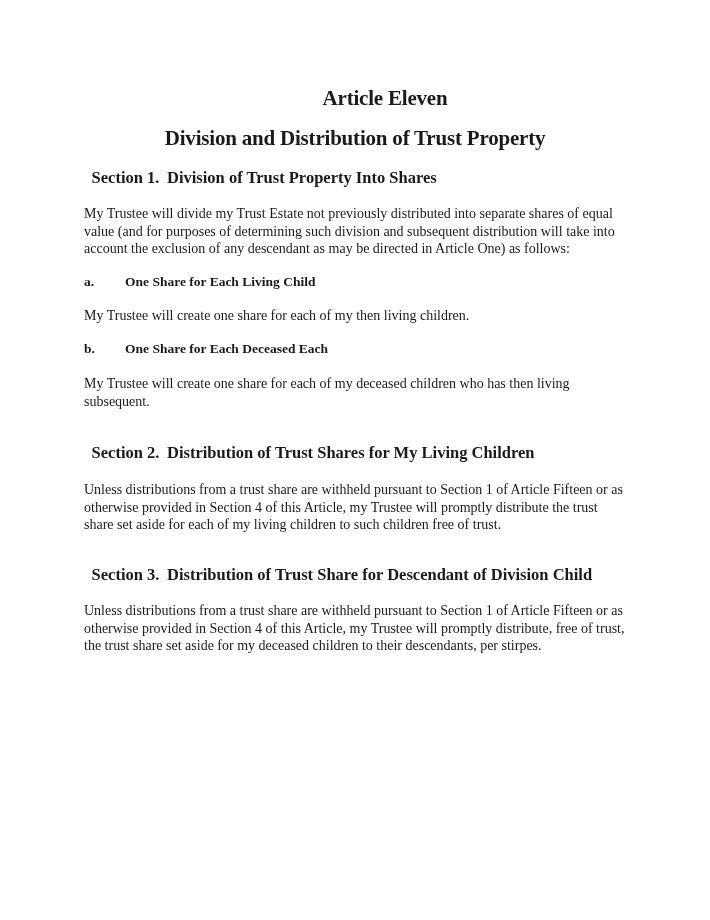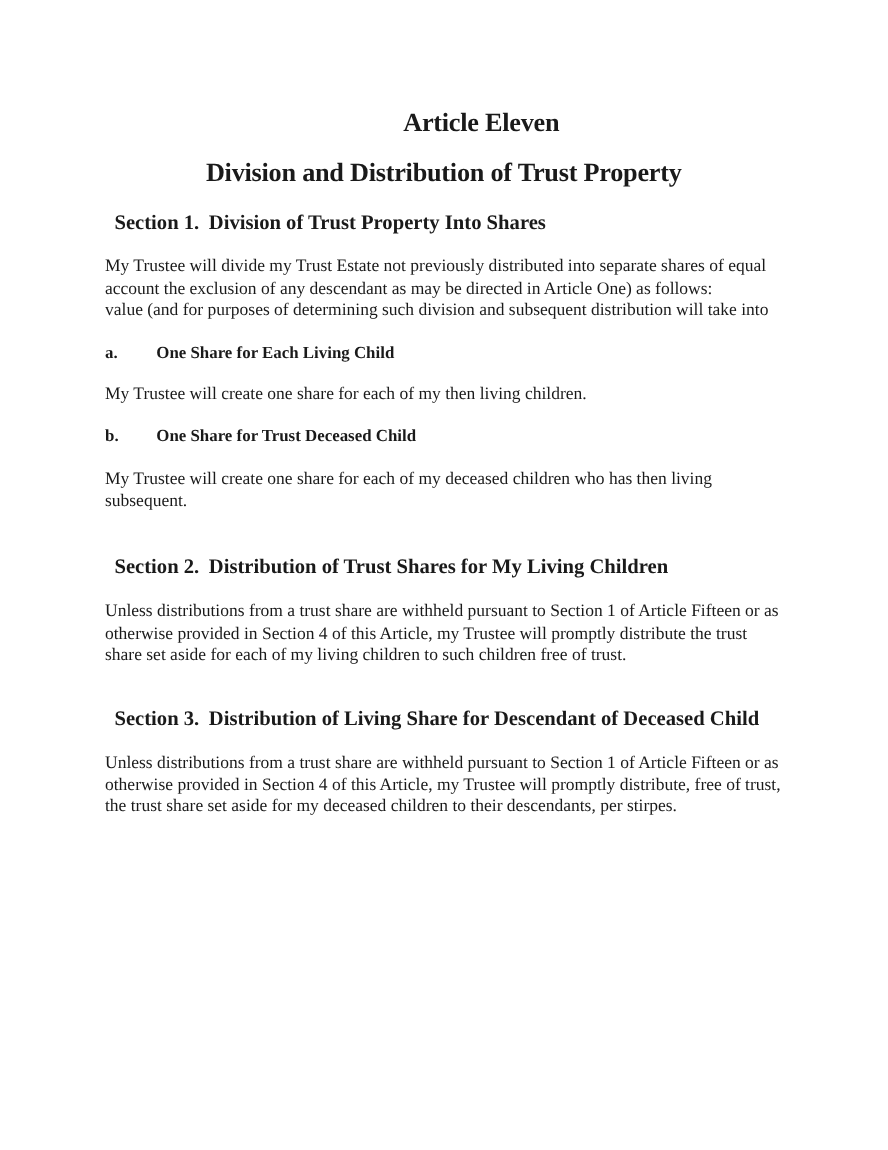--- a/index.html
+++ b/index.html
@@ -23,50 +23,50 @@
 <div class="page">
 
   <div class="title t1">Article Eleven</div>
   <div class="title t2">Division and Distribution of Trust Property</div>
 
   <div class="sec" style="top:168px;">
     <span class="num">Section 1.</span><span>Division of Trust Property Into Shares</span>
   </div>
   <div class="para" style="top:205px;">
     <div>My Trustee will divide my Trust Estate not previously distributed into separate shares of equal</div>
+    <div>value (and for purposes of determining such division and subsequent distribution will take into</div>
     <div>account the exclusion of any descendant as may be directed in Article One) as follows:</div>
-    <div>value (and for purposes of determining such division and subsequent distribution will take into</div>
   </div>
 
   <div class="sub" style="top:274px;">
     <span class="letter">a.</span><span>One Share for Each Living Child</span>
   </div>
   <div class="para" style="top:307px;">
     <div>My Trustee will create one share for each of my then living children.</div>
   </div>
 
   <div class="sub" style="top:341px;">
-    <span class="letter">b.</span><span>One Share for Trust Deceased Child</span>
+    <span class="letter">b.</span><span>One Share for Each Deceased Each</span>
   </div>
   <div class="para" style="top:375px;">
     <div>My Trustee will create one share for each of my deceased children who has then living</div>
     <div>subsequent.</div>
   </div>
 
   <div class="sec" style="top:443px;">
     <span class="num">Section 2.</span><span>Distribution of Trust Shares for My Living Children</span>
   </div>
   <div class="para" style="top:481px;">
     <div>Unless distributions from a trust share are withheld pursuant to Section 1 of Article Fifteen or as</div>
     <div>otherwise provided in Section 4 of this Article, my Trustee will promptly distribute the trust</div>
     <div>share set aside for each of my living children to such children free of trust.</div>
   </div>
 
   <div class="sec" style="top:565px;">
-    <span class="num">Section 3.</span><span>Distribution of Living Share for Descendant of Deceased Child</span>
+    <span class="num">Section 3.</span><span>Distribution of Trust Share for Descendant of Division Child</span>
   </div>
   <div class="para" style="top:602px;">
     <div>Unless distributions from a trust share are withheld pursuant to Section 1 of Article Fifteen or as</div>
     <div>otherwise provided in Section 4 of this Article, my Trustee will promptly distribute, free of trust,</div>
     <div>the trust share set aside for my deceased children to their descendants, per stirpes.</div>
   </div>
 
 </div>
 
 </body></html>

